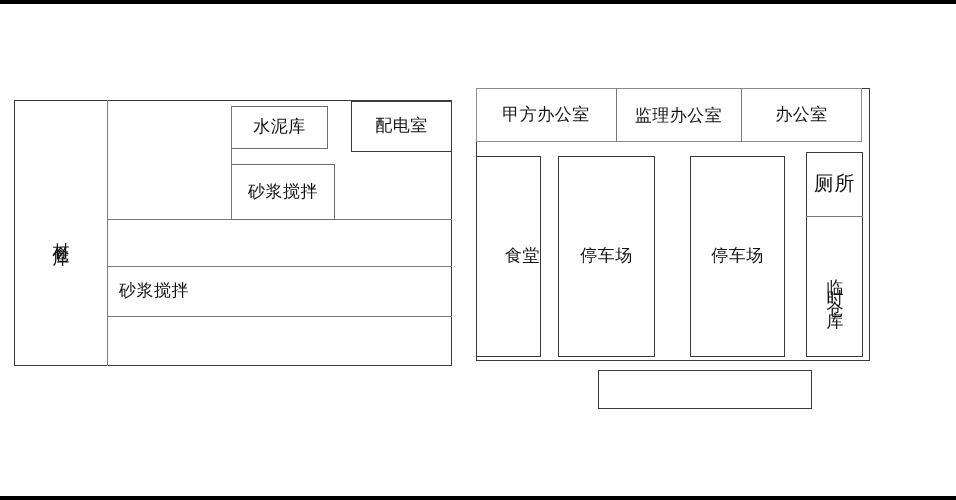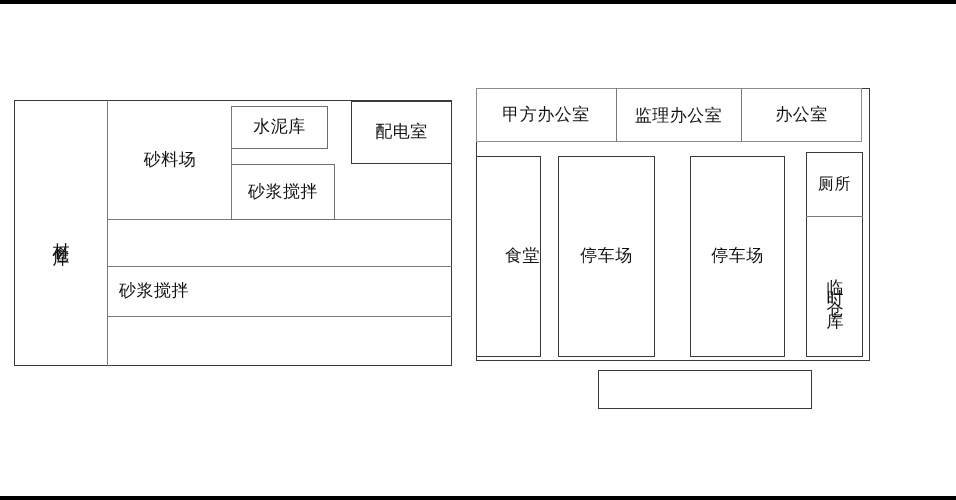--- a/index.html
+++ b/index.html
@@ -56,21 +56,21 @@
 
   .label {
     font-size: 17px;
     line-height: 1.18;
     color: #111111;
     letter-spacing: 0.5px;
     white-space: nowrap;
     font-family: "Liberation Serif", "DejaVu Serif", serif;
   }
   .label-sm {
-    font-size: 16px;
+    font-size: 20px;
   }
   .label-v {
     writing-mode: vertical-rl;
     text-orientation: upright;
     letter-spacing: 3px;
     line-height: 1.05;
   }
   .label-v-loose {
     writing-mode: vertical-rl;
     text-orientation: upright;
@@ -96,35 +96,32 @@
   <div class="vline" style="left:107px; top:96px; height:266px;"></div>
 
   <div class="hline" style="left:107px; top:215px; width:345px;"></div>
   <div class="hline" style="left:107px; top:262px; width:345px;"></div>
   <div class="hline" style="left:107px; top:312px; width:345px;"></div>
 
   <div class="abs-text" style="left:14px; top:96px; width:93px; height:266px;">
     <span class="label label-v">材仓库</span>
   </div>
 
-  <div class="abs-text" style="left:107px; top:100px; width:126px; height:112px;">
-    <span class="label">砂料场</span>
-  </div>
 
   <div class="box frame" style="left:231px; top:102px; width:97px; height:43px;">
     <span class="label">水泥库</span>
   </div>
 
   <div class="box frame" style="left:231px; top:160px; width:104px; height:56px;">
     <span class="label">砂浆搅拌</span>
   </div>
 
   <div class="vline" style="left:231px; top:102px; height:113px;"></div>
 
-  <div class="box frame-dark" style="left:351px; top:97px; width:101px; height:63px;">
+  <div class="box frame-dark" style="left:351px; top:97px; width:101px; height:51px;">
     <span class="label">配电室</span>
   </div>
 
   <div class="abs-text" style="left:119px; top:262px; width:200px; height:50px; justify-content:flex-start;">
     <span class="label">砂浆搅拌</span>
   </div>
 
   <div class="box frame-dark" style="left:476px; top:84px; width:394px; height:273px;"></div>
 
   <div class="box frame-thin" style="left:476px; top:84px; width:386px; height:54px;"></div>

